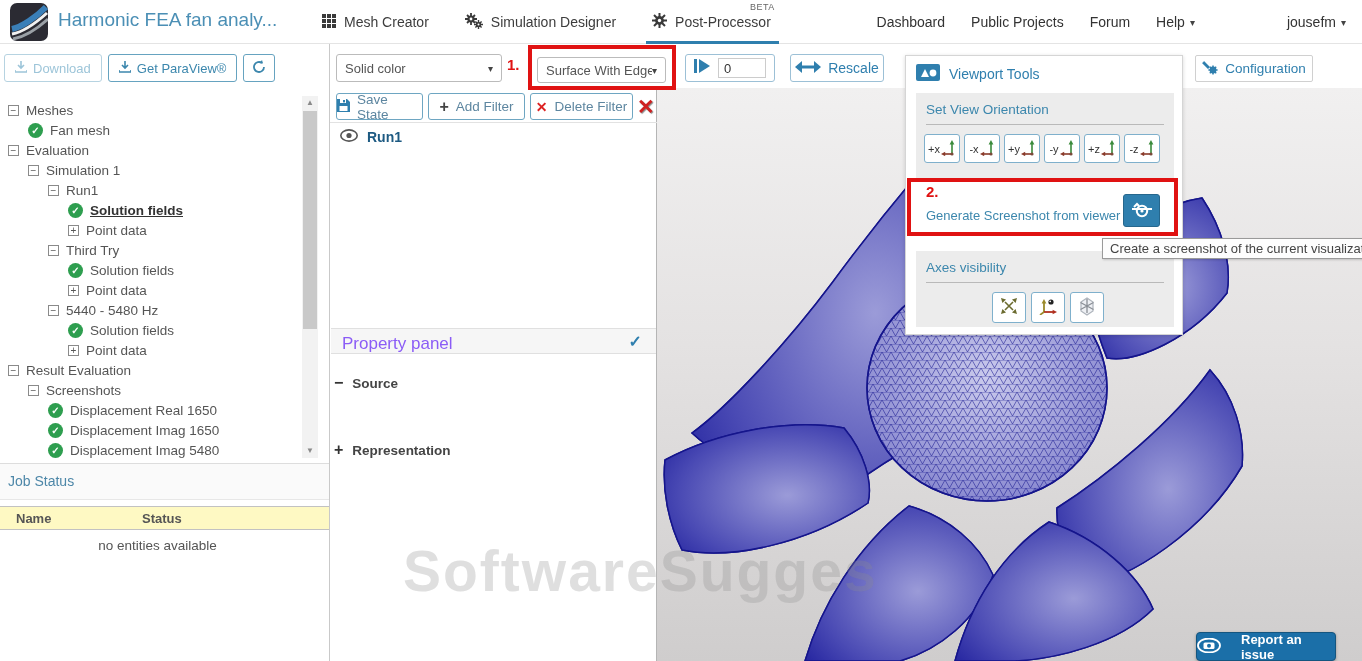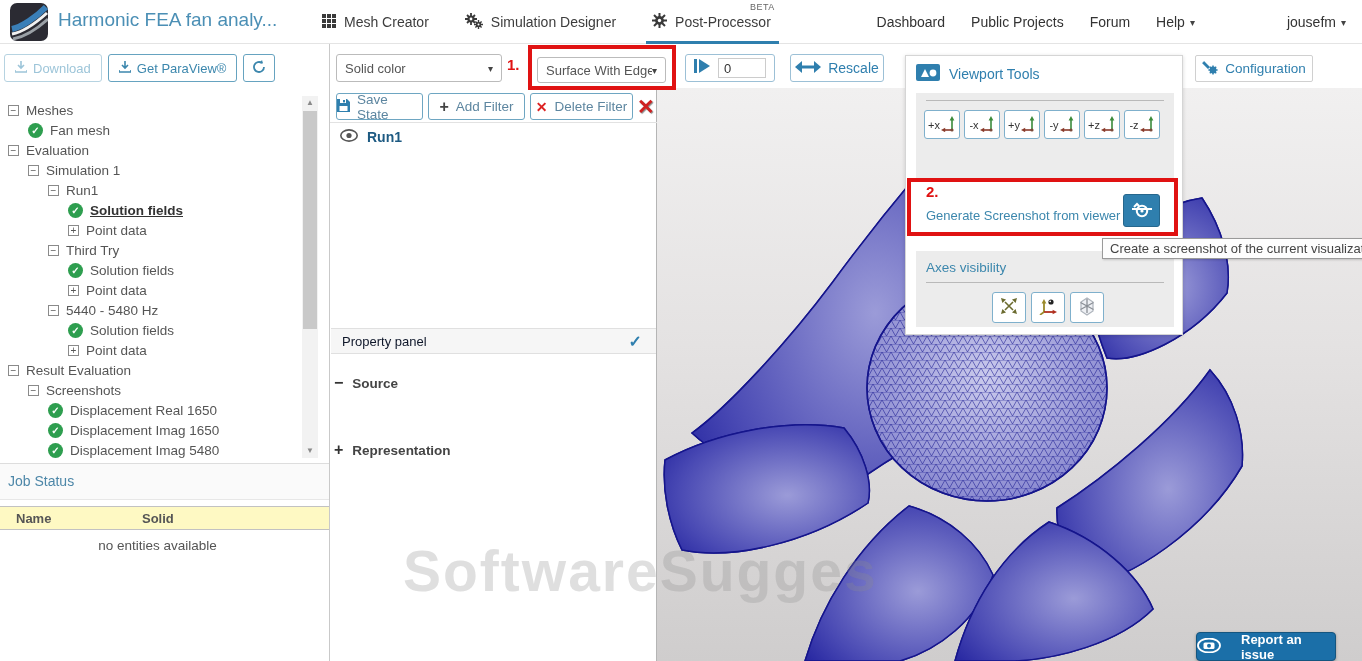--- a/index.html
+++ b/index.html
@@ -59,21 +59,21 @@
   .mid{position:absolute;left:330px;top:88px;width:327px;height:573px;background:#fff;border-right:1px solid #b5b5b5;z-index:2}
   .fbtn{position:absolute;height:27px;border:1px solid #6ea6c2;border-radius:3px;background:#fff;display:flex;align-items:center;gap:7px;justify-content:center;font-size:13.5px;color:#5d86a0;cursor:pointer;z-index:3}
   .fb1{left:336px;top:93px;width:87px}
   .fb2{left:428px;top:93px;width:97px}
   .fb3{left:530px;top:93px;width:103px}
   .bigx{position:absolute;left:637px;top:95px;font-size:21px;color:#cf1f1f;font-weight:bold;cursor:pointer;z-index:3;text-shadow:1px 1px 1px #888}
   .filterline{position:absolute;left:330px;top:122px;width:327px;border-top:1px solid #e2e2e2;z-index:3}
   .run1{position:absolute;left:340px;top:128px;display:flex;align-items:center;gap:9px;z-index:3;cursor:pointer}
   .run1 .rlbl{font-size:14px;font-weight:bold;color:#1d5a82}
   .prophdr{position:absolute;left:331px;top:328px;width:325px;height:26px;background:#f6f6f6;border-top:1px solid #e0e0e0;border-bottom:1px solid #e0e0e0;z-index:3}
-  .prophdr .plbl{position:absolute;left:11px;top:5px;font-size:13px;color:#0f172a}
+  .prophdr .plbl{position:absolute;left:11px;top:5px;font-size:17px;color:#8b5cf6}
   .prophdr .pchk{position:absolute;right:14px;top:3px;font-size:16px;font-weight:bold;color:#2f7fae}
   .section{position:absolute;display:flex;align-items:center;gap:9px;z-index:3;cursor:pointer}
   .sec1{left:334px;top:374px}
   .sec2{left:334px;top:441px}
   .section .sign{font-size:16px;font-weight:bold;color:#333}
   .section .slbl{font-size:13.5px;font-weight:bold;color:#444}
 
   
   .viewer{position:absolute;left:657px;top:88px;width:705px;height:573px;background:linear-gradient(#f1f0f0 0%,#e4e2e2 45%,#cfcdcd 100%);z-index:1}
   .wm{position:absolute;left:403px;top:538px;font-size:57px;font-weight:bold;color:rgba(140,140,140,.28);letter-spacing:2px;z-index:6;pointer-events:none;white-space:nowrap}
@@ -288,21 +288,21 @@
       <div class="arr">▲</div>
       <div class="thumb"></div>
       <div class="arr down">▼</div>
     </div>
 
     <div class="jobbar">
       <div class="jlbl">Job Status</div>
     </div>
     <div class="jobhead">
       <span class="c1">Name</span>
-      <span class="c2">Solid</span>
+      <span class="c2">Status</span>
     </div>
     <div class="jobempty">no entities available</div>
   </div>
 
   <div class="topstrip"></div>
 
   <div class="selbox sel1">
     <span class="sval">Solid color</span>
     <span class="caret">▾</span>
   </div>
@@ -438,20 +438,21 @@
         <svg width="24" height="17" viewBox="0 0 24 17">
             <rect width="24" height="17" rx="2" fill="#2f7fae"></rect>
             <path d="M5 13L9 5l4 8z" fill="#fff"></path>
             <circle cx="17" cy="9" r="3.4" fill="#fff"></circle>
           </svg>
       </span>
       <span>Viewport Tools</span>
     </div>
 
     <div class="graybox gb1">
+      <div class="gb-title">Set View Orientation</div>
       <div class="gb-hr"></div>
       <div class="orow" id="orient">
           <div class="obtn">
             <span>+x</span>
             <span><svg width="15" height="16" viewBox="0 0 15 16">
                 <path d="M11 14V4" stroke="#3a8a3a" stroke-width="1.6"></path>
                 <path d="M11 0l2.4 4.4H8.6z" fill="#3a8a3a"></path>
                 <path d="M11 14H3" stroke="#8a3a2a" stroke-width="1.6"></path>
                 <path d="M0 14l4.2-2.2v4.4z" fill="#8a3a2a"></path>
                 <circle cx="11" cy="14" r="1.6" fill="#7a4a3a"></circle>

